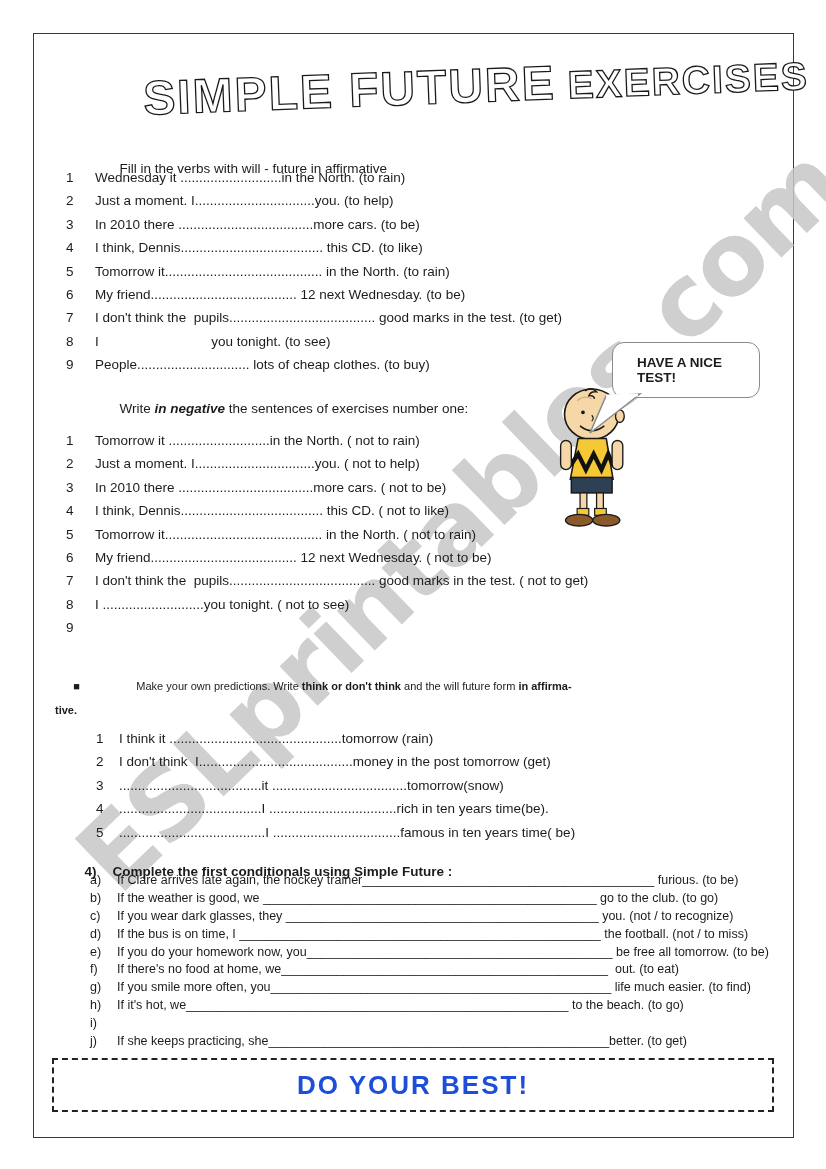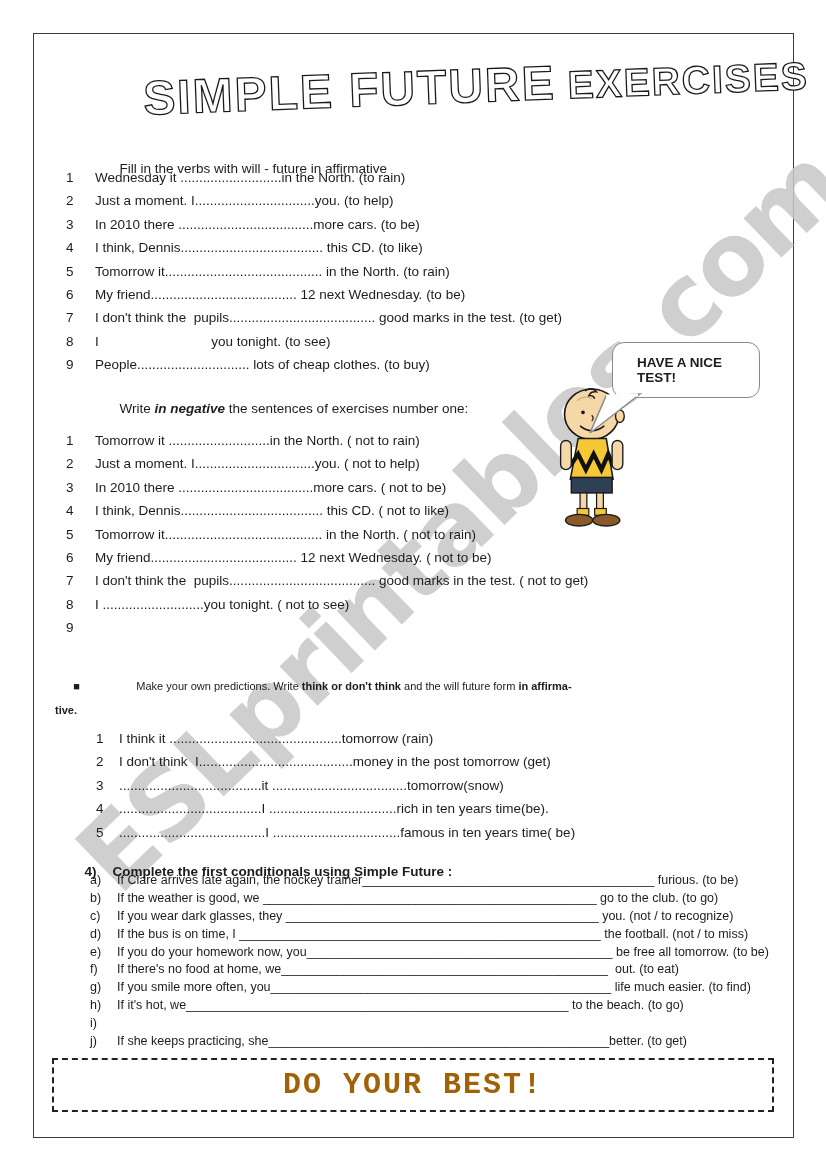--- a/index.html
+++ b/index.html
@@ -42,21 +42,21 @@
     display:flex;align-items:center;
   }
   .bubble .btxt{font-size:13.5px;font-weight:bold;line-height:15px;padding-left:24px;width:100px;}
   .tail{position:absolute;left:586px;top:393px;z-index:6;}
   .charlie{position:absolute;left:548px;top:383px;z-index:4;}
   .footerbox{
     position:absolute;left:52px;top:1058px;width:718px;height:50px;border:2px dashed #222;
     display:flex;align-items:center;justify-content:center;
   }
   .footerbox .ftxt{
-    font-family:Liberation Mono, monospace;font-weight:bold;font-size:30px;letter-spacing:2px;color:#a16207;
+    font-family:Liberation Sans, sans-serif;font-weight:bold;font-size:26px;letter-spacing:2px;color:#1d4ed8;
   }
 </style>
 </head>
 <body>
 
 <div id="page">
 
   <div class="watermark">ESLprintables.com</div>
   <div class="frame"></div>
 

